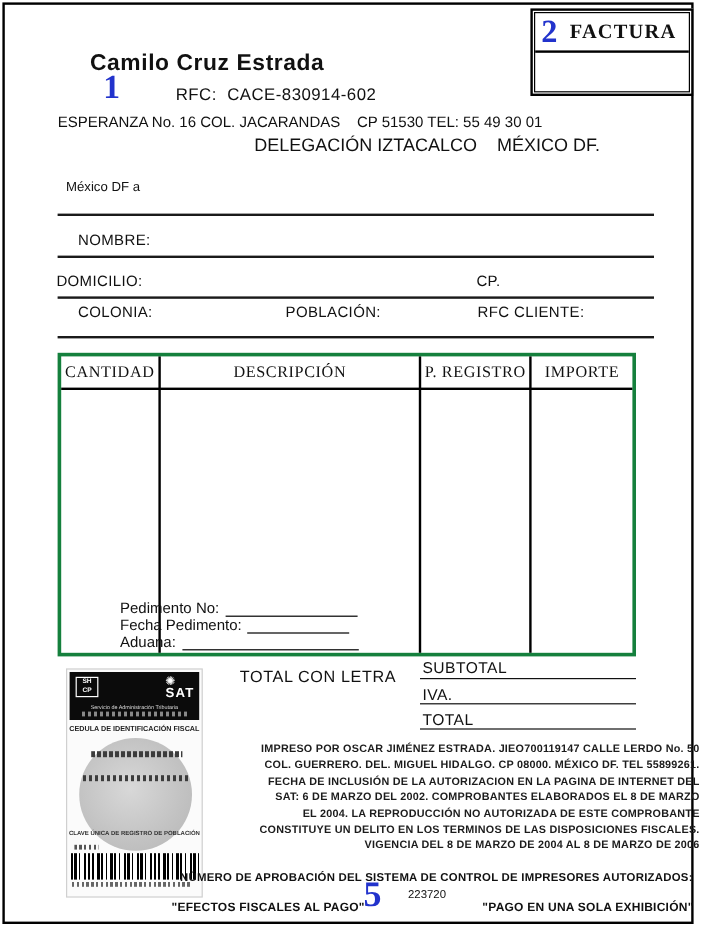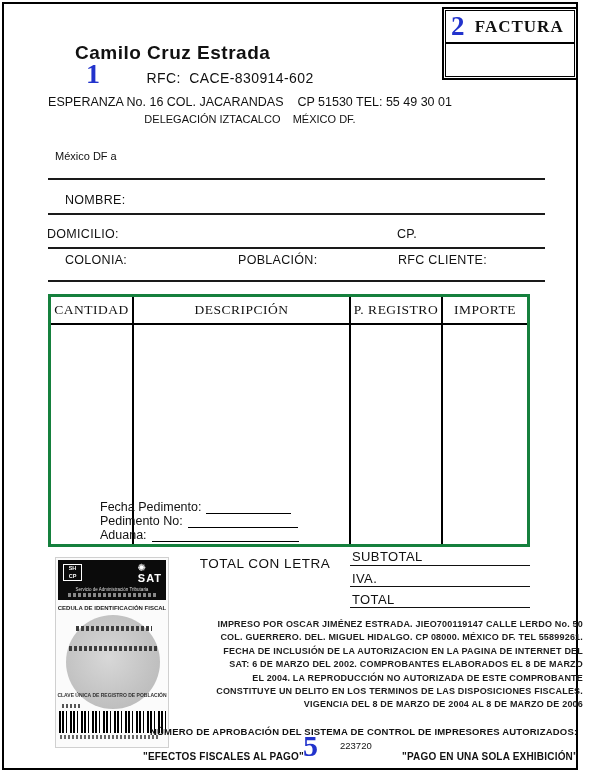--- a/index.html
+++ b/index.html
@@ -28,21 +28,21 @@
   .folio-series { font-family:"Liberation Serif", serif; font-weight:bold; font-size:16px; line-height:1.2; }
   .folio-number { font-size:17px; line-height:1.25; }
   .ann4 { font-size:33px; }
 
   
   .page-title { left:75px; top:42px; width:300px; text-align:left;
                 font-size:19px; font-weight:bold; letter-spacing:0.5px; }
   .ann1 { left:86px; top:60px; font-size:28px; }
   .rfc-row { left:75px; top:70px; width:310px; text-align:center; font-size:14px; letter-spacing:0.4px; }
   .addr1 { left:0; top:95px; width:500px; text-align:center; font-size:12.5px; white-space:pre; }
-  .addr2 { left:0; top:113px; width:500px; text-align:center; font-size:11px; white-space:pre; }
+  .addr2 { left:0; top:113px; width:500px; text-align:right; font-size:15px; white-space:pre; }
   .date-prefix { left:55px; top:150px; font-size:11px; }
 
   
   .hline { left:48px; width:497px; height:0; border-top:2px solid #1a1a1a; }
   .l1 { top:178px; } .l2 { top:213px; } .l3 { top:247px; } .l4 { top:280px; }
   .flabel { font-size:12.5px; letter-spacing:0.3px; }
 
   
   .items-table { left:48px; top:294px; width:482px; height:253px; border:3px solid #15803d; }
   .col-div { position:absolute; top:0; bottom:0; width:2px; background:#000; }
@@ -147,26 +147,26 @@
     <div class="col-div cd2"></div>
     <div class="col-div cd3"></div>
     <div class="hdr-bottom"></div>
     <div class="th th1">CANTIDAD</div>
     <div class="th th2">DESCRIPCIÓN</div>
     <div class="th th3">P. REGISTRO</div>
     <div class="th th4">IMPORTE</div>
 
     <div class="pedimento">
       <div class="ped-row">
+        <span>Pedimento No:</span>
+        <span class="wline pw1"></span>
+      </div>
+      <div class="ped-row">
         <span>Fecha Pedimento:</span>
         <span class="wline pw2"></span>
-      </div>
-      <div class="ped-row">
-        <span>Pedimento No:</span>
-        <span class="wline pw1"></span>
       </div>
       <div class="ped-row">
         <span>Aduana:</span>
         <span class="wline pw3"></span>
       </div>
     </div>
   </div>
 
   <div class="abs total-letra">TOTAL CON LETRA</div>
   <div class="abs tot-label tl1">SUBTOTAL</div>

